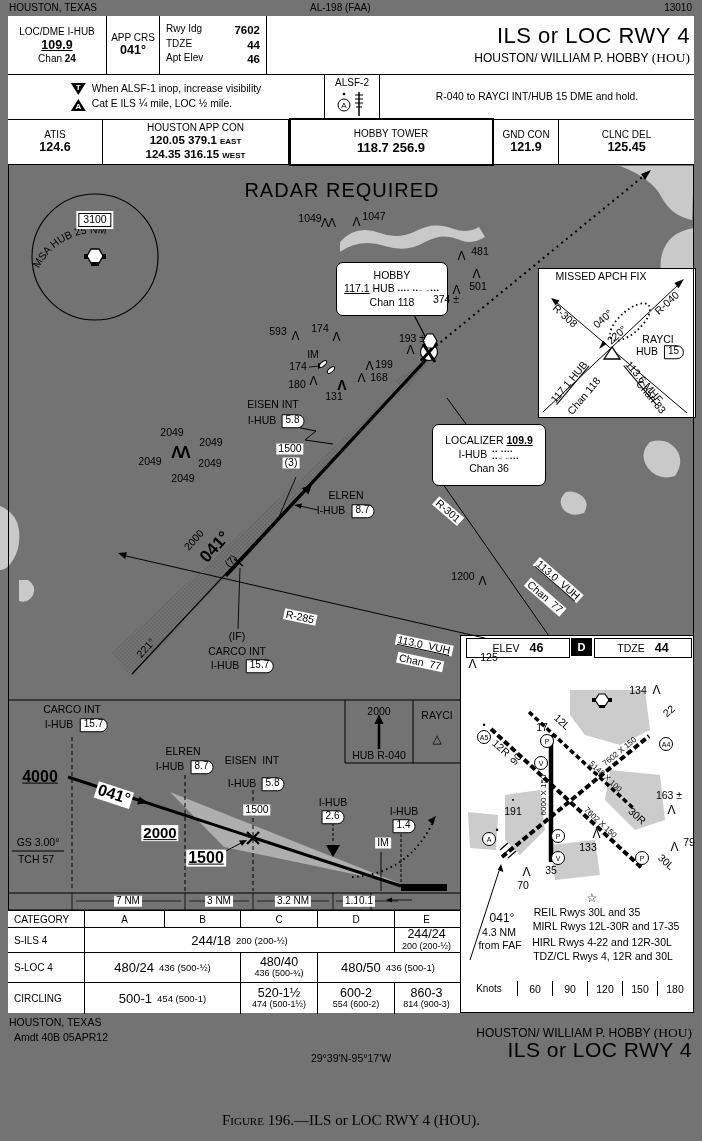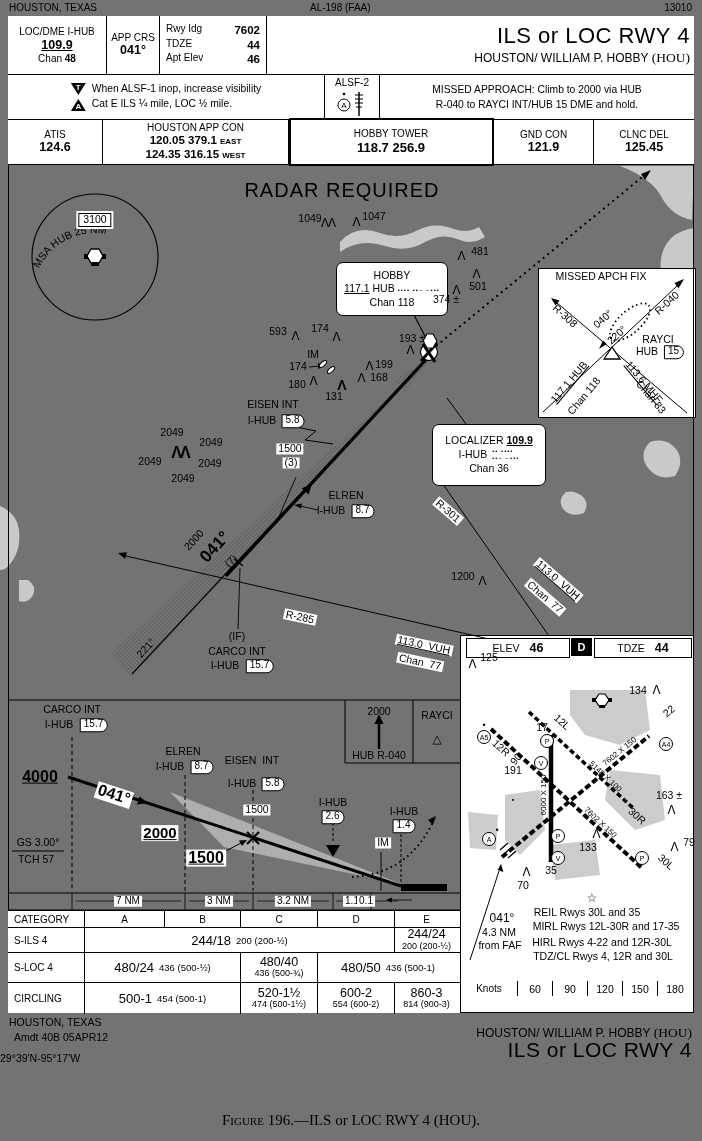--- a/index.html
+++ b/index.html
@@ -243,21 +243,21 @@
       <path d="M76 901 L181 901 M189 901 L249 901 M257 901 L329 901 M336 901 L368 901 M374 901 L398 901" stroke="#000" stroke-width="0.7"></path>
     </g>
   </svg>
 
   <div class="chart"></div>
 
   <div class="hrow" style="top:16px;left:8px;width:686px;height:59px;border-bottom:1px solid #000">
     <div class="hc" style="width:99px">
       <div class="lab">LOC/DME  I-HUB</div>
       <div class="val" style="text-decoration:underline">109.9</div>
-      <div class="lab"><span>Chan</span>&nbsp;<b>48</b></div>
+      <div class="lab"><span>Chan</span>&nbsp;<b>24</b></div>
     </div>
     <div class="hc" style="width:53px">
       <div class="lab">APP CRS</div>
       <div class="val">041°</div>
     </div>
     <div class="hc" style="width:107px">
       <div class="rwyline">
           <span>Rwy Idg</span>
           <span class="v">7602</span>
         </div>
@@ -295,41 +295,40 @@
         <circle cx="9" cy="5" r="1.3" fill="#000"></circle>
         <circle cx="9" cy="16" r="6" fill="none" stroke="#000" stroke-width="1"></circle>
         <text x="9" y="19" text-anchor="middle" font-size="8">A</text>
         <path d="M24 3 L24 25" stroke="#000" stroke-width="1.5"></path>
         <path d="M20 6 L28 6 M20 10 L28 10 M20 14 L28 14 M21 18 L27 18" stroke="#000" stroke-width="1.2"></path>
         <circle cx="24" cy="26" r="1" fill="#000"></circle>
       </svg>
     </div>
     <div class="hc last" style="flex:1">
       <div class="mtxt">
-        <div>MISSED APPROACH: Climb to 2000 via HUB</div>
         <div>R-040 to RAYCI INT/HUB 15 DME and hold.</div>
       </div>
     </div>
   </div>
 
   <div class="hrow" style="top:120px;left:8px;width:686px;height:45px;border-bottom:1px solid #000">
     <div class="hc" style="width:95px">
       <div class="lab">ATIS</div>
       <div class="val">124.6</div>
     </div>
     <div class="hc" style="width:186px">
       <div class="lab">HOUSTON APP CON</div>
       <div class="val" style="font-size:11.5px"><span>120.05  379.1</span> <span class="suf">EAST</span></div>
       <div class="val" style="font-size:11.5px"><span>124.35  316.15</span> <span class="suf">WEST</span></div>
     </div>
     <div class="hc" style="width:205px">
       <div class="lab">HOBBY TOWER</div>
       <div class="val" style="font-size:13px">118.7  256.9</div>
     </div>
-    <div class="hc" style="width:100px">
+    <div class="hc" style="width:65px">
       <div class="lab">GND CON</div>
       <div class="val">121.9</div>
     </div>
     <div class="hc last" style="flex:1">
       <div class="lab">CLNC DEL</div>
       <div class="val">125.45</div>
     </div>
   </div>
   <div class="twrbox"></div>
 
@@ -428,21 +427,21 @@
       </div>
       <div class="mc stack" style="width:63px;border-right:none">
         <span class="cmain">860-3</span>
         <span class="cvis">814 (900-3)</span>
       </div>
     </div>
   </div>
 
   <div class="foot" style="left:9px;top:1016px;font-size:10.5px">HOUSTON, TEXAS</div>
   <div class="foot" style="left:14px;top:1031px;font-size:10.5px">Amdt 40B  05APR12</div>
-  <div class="foot" style="left:0;top:1052px;width:702px;text-align:left;font-size:10.5px">29°39'N-95°17'W</div>
+  <div class="foot" style="left:0;top:1052px;width:702px;text-align:center;font-size:10.5px">29°39'N-95°17'W</div>
   <div class="foot" style="right:10px;top:1025px;font-size:12px;text-align:right">
     <span>HOUSTON/ WILLIAM P. HOBBY </span><span style="font-family:'Liberation Serif',serif;font-size:13.5px">(HOU)</span>
   </div>
   <div class="foot" style="right:10px;top:1038px;font-size:21px;letter-spacing:.5px;font-weight:500;text-align:right">ILS or LOC RWY 4</div>
 
   <div class="caption">
     <span class="sc">Figure</span><span> 196.—ILS or LOC RWY 4 (HOU).</span>
   </div>
 <div class="fl big" style="left: 342px; top: 190px; font-size: 20px; transform: translate(-50%, -50%);">RADAR REQUIRED</div>
     <div class="fl" style="left: 310px; top: 219px; transform: translate(-50%, -50%);">1049</div>
@@ -543,21 +542,21 @@
     <div class="fl wbg" style="left: 219px; top: 901px; font-size: 10px; transform: translate(-50%, -50%);">3 NM</div>
     <div class="fl wbg" style="left: 293px; top: 901px; font-size: 10px; transform: translate(-50%, -50%);">3.2 NM</div>
     <div class="fl wbg" style="left: 352px; top: 901px; font-size: 10px; transform: translate(-50%, -50%);">1.1</div>
     <div class="fl wbg" style="left: 366px; top: 901px; font-size: 10px; transform: translate(-50%, -50%);">0.1</div>
     <div class="fl ob" style="left: 472px; top: 664px; transform: translate(-50%, -50%);">Λ</div>
     <div class="fl" style="left: 489px; top: 658px; transform: translate(-50%, -50%);">125</div>
     <div class="fl" style="left: 638px; top: 691px; transform: translate(-50%, -50%);">134</div>
     <div class="fl ob" style="left: 656px; top: 690px; transform: translate(-50%, -50%);">Λ</div>
     <div class="fl" style="left: 669px; top: 796px; transform: translate(-50%, -50%);">163 ±</div>
     <div class="fl ob" style="left: 671px; top: 810px; transform: translate(-50%, -50%);">Λ</div>
-    <div class="fl" style="left: 513px; top: 771px; transform: translate(-50%, -50%);">191</div>
+    <div class="fl" style="left: 513px; top: 812px; transform: translate(-50%, -50%);">191</div>
     <div class="fl" style="left: 513px; top: 800px; font-size: 7px; transform: translate(-50%, -50%);">▪</div>
     <div class="fl ob" style="left: 596px; top: 834px; transform: translate(-50%, -50%);">Λ</div>
     <div class="fl" style="left: 588px; top: 848px; transform: translate(-50%, -50%);">133</div>
     <div class="fl ob" style="left: 674px; top: 847px; transform: translate(-50%, -50%);">Λ</div>
     <div class="fl" style="left: 689px; top: 843px; transform: translate(-50%, -50%);">79</div>
     <div class="fl ob" style="left: 526px; top: 872px; transform: translate(-50%, -50%);">Λ</div>
     <div class="fl" style="left: 523px; top: 886px; transform: translate(-50%, -50%);">70</div>
     <div class="fl" style="left: 516px; top: 759px; transform: translate(-50%, -50%) rotate(-50deg);">90</div>
     <div class="fl" style="left: 542px; top: 728px; transform: translate(-50%, -50%);">17</div>
     <div class="fl" style="left: 562px; top: 722px; transform: translate(-50%, -50%) rotate(42deg);">12L</div>

